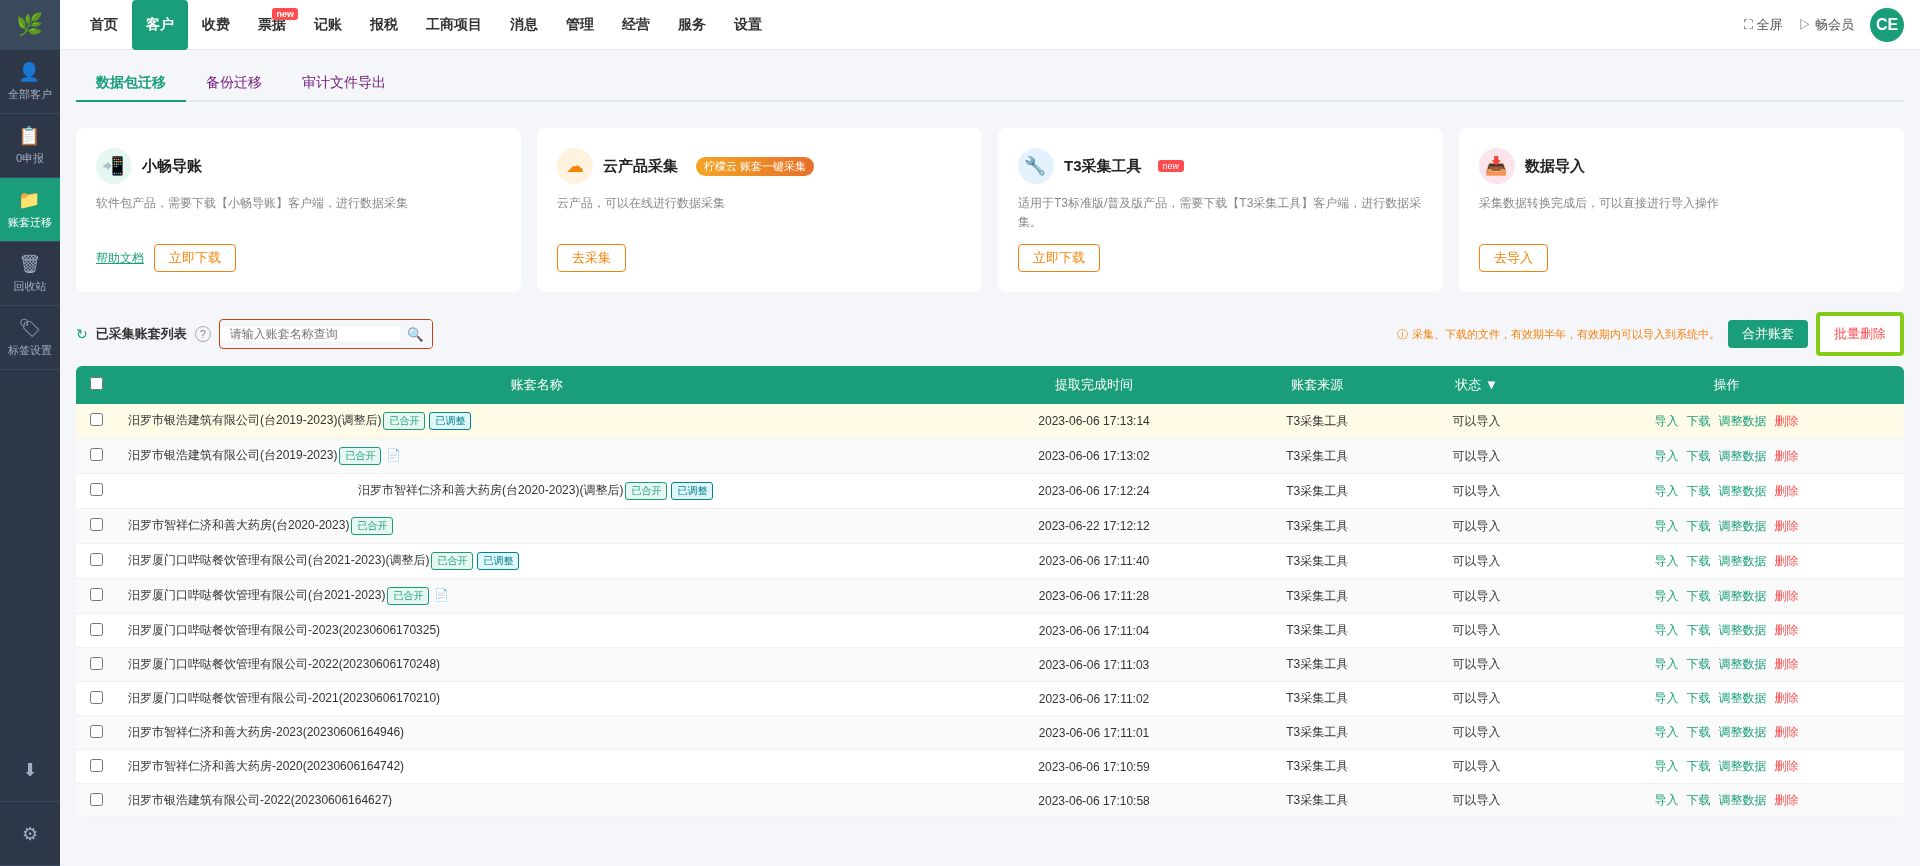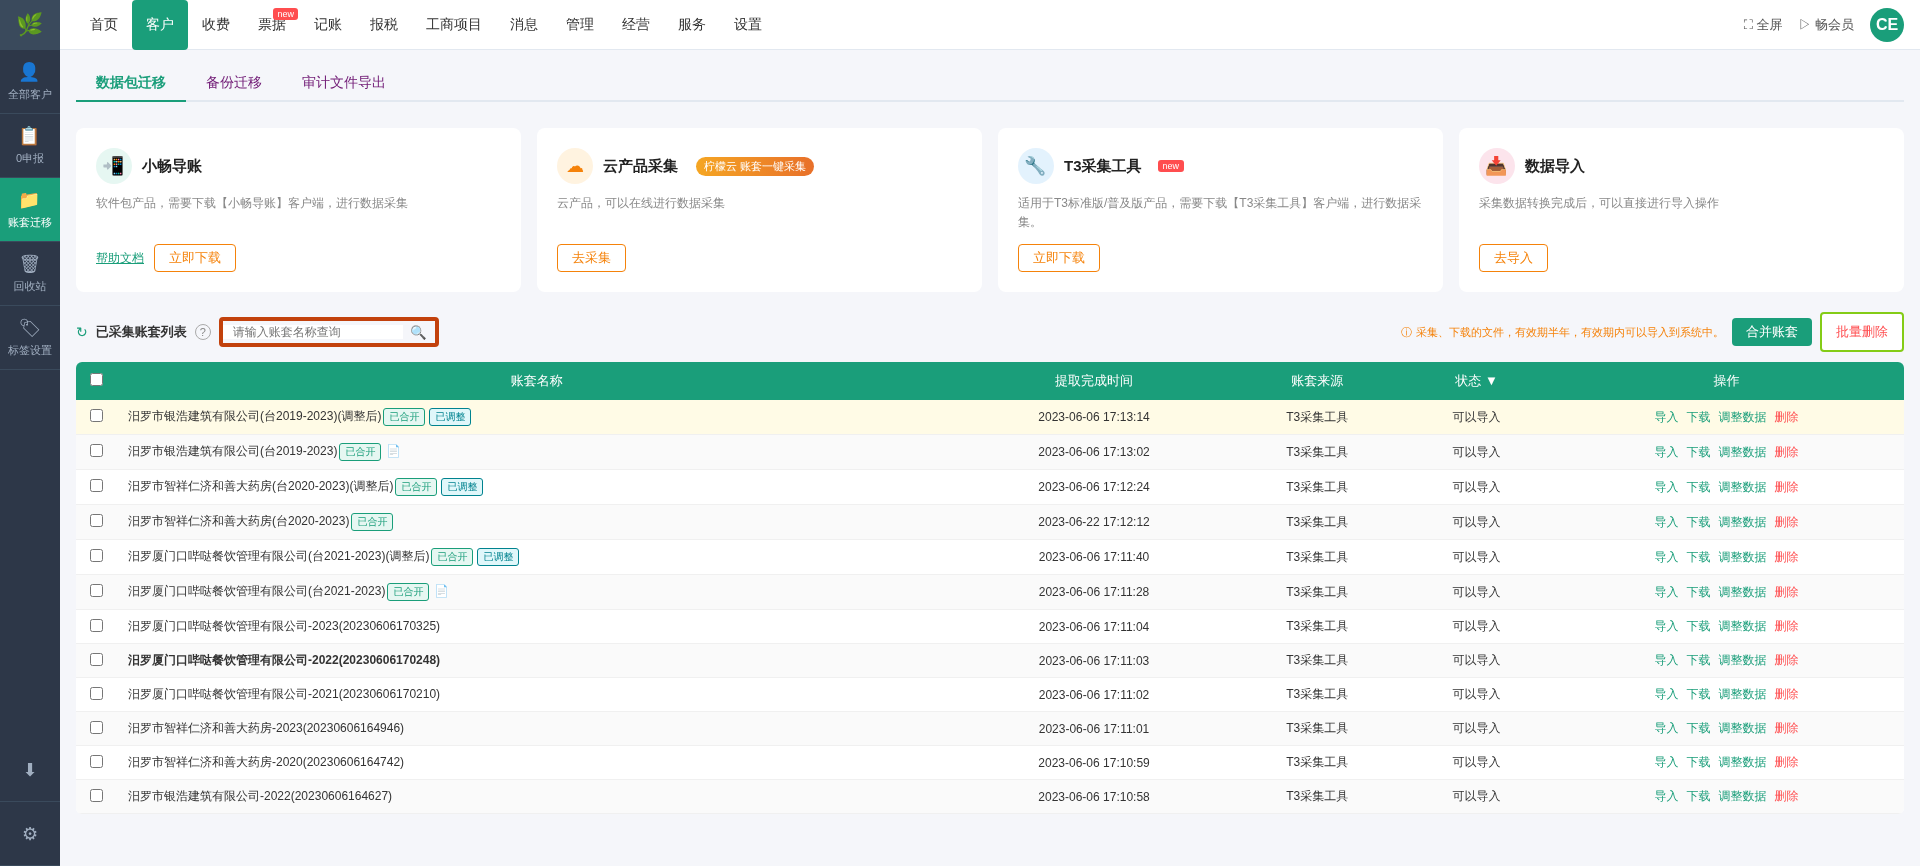--- a/index.html
+++ b/index.html
@@ -69,20 +69,21 @@
     }
     .topnav-item {
       padding: 0 14px;
       height: 50px;
       display: flex;
       align-items: center;
       cursor: pointer;
       color: #333;
       font-size: 14px;
       position: relative;
+      font-weight: bold;
     }
     .topnav-item.active {
       background: #1a9e7a;
       color: #fff;
       border-radius: 4px;
     }
     .topnav-badge {
       position: absolute;
       top: 8px;
       right: 2px;
@@ -259,21 +260,21 @@
       display: inline-flex;
       align-items: center;
       justify-content: center;
       font-size: 11px;
       color: #888;
       cursor: pointer;
     }
     .search-box {
       display: flex;
       align-items: center;
-      border: 4px solid #c2410c;
+      border: 1px solid #c2410c;
       border-radius: 4px;
       overflow: hidden;
       height: 30px;
     }
     .search-box input {
       border: none;
       outline: none;
       padding: 0 10px;
       font-size: 12px;
       width: 180px;
@@ -299,21 +300,21 @@
       color: #fff;
       border: none;
       padding: 5px 14px;
       border-radius: 4px;
       cursor: pointer;
       font-size: 13px;
     }
     .btn-danger-outline {
       background: #fff;
       color: #ff4d4f;
-      border: 2px solid #84cc16;
+      border: 4px solid #84cc16;
       padding: 9px 14px;
       border-radius: 4px;
       cursor: pointer;
       font-size: 13px;
       text-align: center;
     }
 
     
     .data-table {
       width: 100%;
@@ -551,21 +552,21 @@
           <tr>
             <td><input type="checkbox" style=""></td>
             <td style="text-align: left;">汨罗市银浩建筑有限公司(台2019-2023)<span class="tag-green">已合开</span><span style="font-size: 12px; color: rgb(170, 170, 170);"> 📄</span></td>
             <td>2023-06-06 17:13:02</td>
             <td>T3采集工具</td>
             <td class="status-ok">可以导入</td>
             <td><span class="action-link">导入</span><span class="action-link">下载</span><span class="action-link">调整数据</span><span class="action-link danger">删除</span></td>
           </tr>
           <tr>
             <td><input type="checkbox" style=""></td>
-            <td style="text-align: left;">汨罗市智祥仁济和善大药房(台2020-2023)(调整后)<span class="tag-green">已合开</span><span class="tag-teal">已调整</span></td>
+            <td style="text-align: center;">汨罗市智祥仁济和善大药房(台2020-2023)(调整后)<span class="tag-green">已合开</span><span class="tag-teal">已调整</span></td>
             <td>2023-06-06 17:12:24</td>
             <td>T3采集工具</td>
             <td class="status-ok">可以导入</td>
             <td><span class="action-link">导入</span><span class="action-link">下载</span><span class="action-link">调整数据</span><span class="action-link danger">删除</span></td>
           </tr>
           <tr>
             <td><input type="checkbox" style=""></td>
             <td style="text-align: left;">汨罗市智祥仁济和善大药房(台2020-2023)<span class="tag-green">已合开</span></td>
             <td>2023-06-22 17:12:12</td>
             <td>T3采集工具</td>
@@ -591,21 +592,21 @@
           <tr>
             <td><input type="checkbox" style=""></td>
             <td style="text-align: left;">汨罗厦门口哔哒餐饮管理有限公司-2023(20230606170325)</td>
             <td>2023-06-06 17:11:04</td>
             <td>T3采集工具</td>
             <td class="status-ok">可以导入</td>
             <td><span class="action-link">导入</span><span class="action-link">下载</span><span class="action-link">调整数据</span><span class="action-link danger">删除</span></td>
           </tr>
           <tr>
             <td><input type="checkbox" style=""></td>
-            <td style="text-align: left; font-weight: bold;">汨罗厦门口哔哒餐饮管理有限公司-2022(20230606170248)</td>
+            <td style="text-align: left;">汨罗厦门口哔哒餐饮管理有限公司-2022(20230606170248)</td>
             <td>2023-06-06 17:11:03</td>
             <td>T3采集工具</td>
             <td class="status-ok">可以导入</td>
             <td><span class="action-link">导入</span><span class="action-link">下载</span><span class="action-link">调整数据</span><span class="action-link danger">删除</span></td>
           </tr>
           <tr>
             <td><input type="checkbox" style=""></td>
             <td style="text-align: left;">汨罗厦门口哔哒餐饮管理有限公司-2021(20230606170210)</td>
             <td>2023-06-06 17:11:02</td>
             <td>T3采集工具</td>

